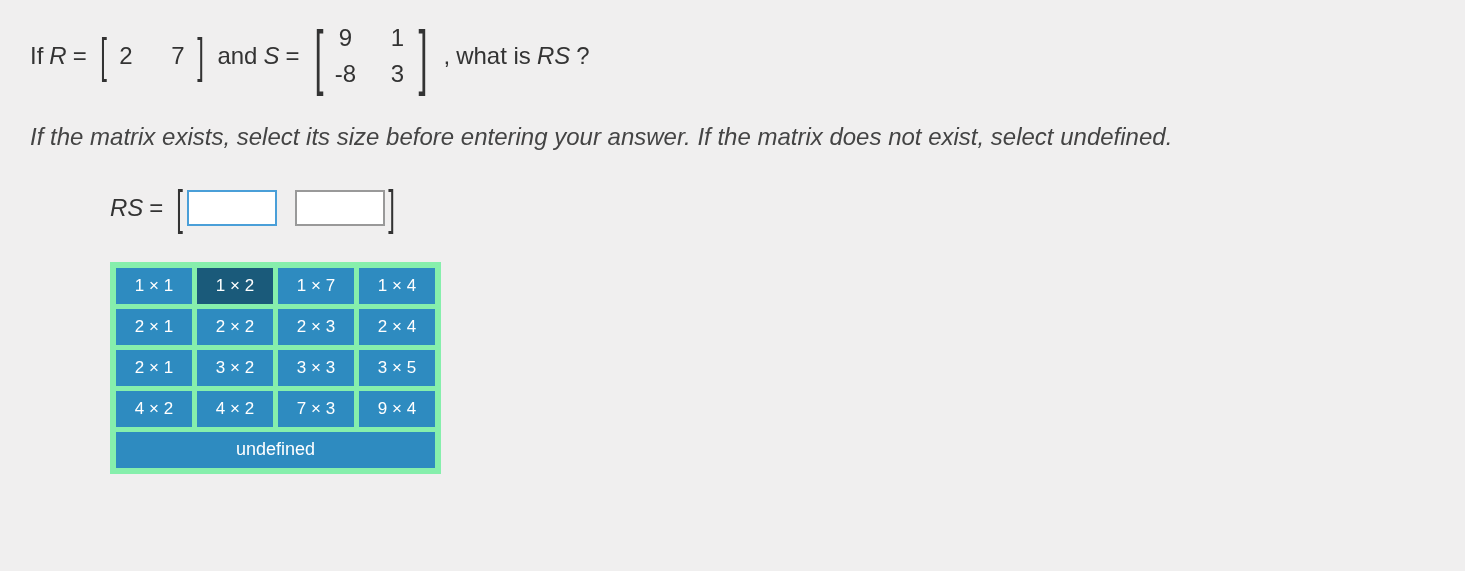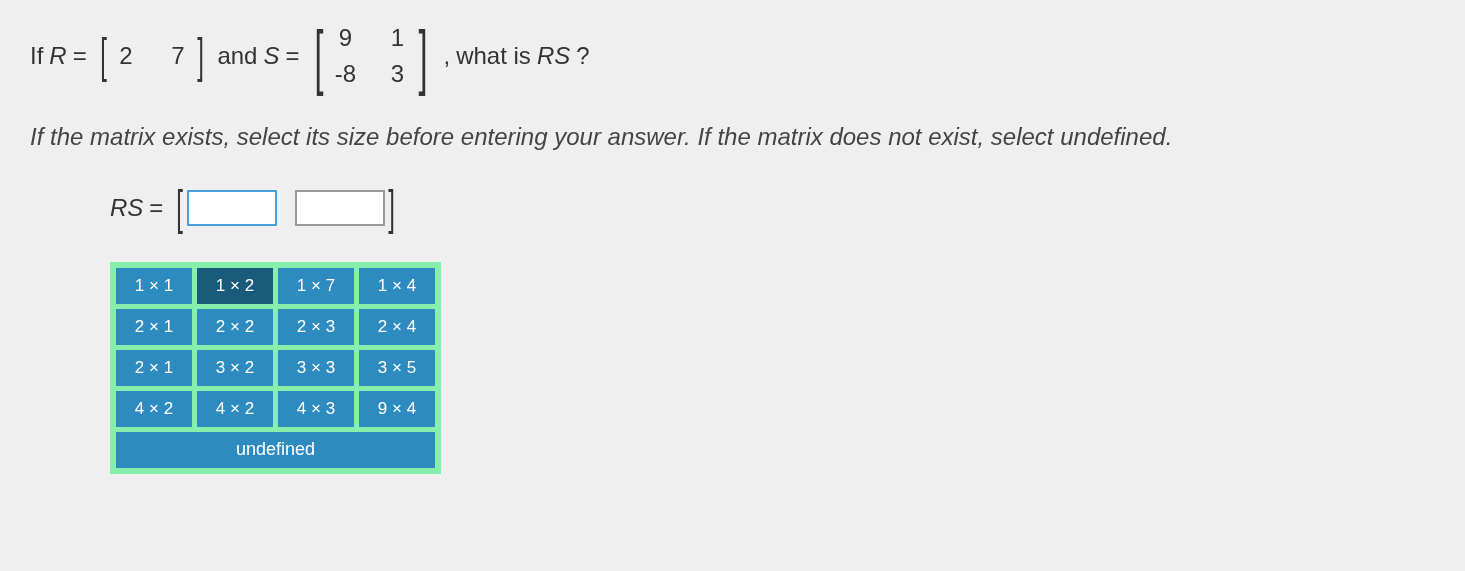--- a/index.html
+++ b/index.html
@@ -210,20 +210,20 @@
     </div>
     <div class="size-row">
       <button class="size-btn">2 × 1</button>
       <button class="size-btn">3 × 2</button>
       <button class="size-btn">3 × 3</button>
       <button class="size-btn">3 × 5</button>
     </div>
     <div class="size-row">
       <button class="size-btn">4 × 2</button>
       <button class="size-btn">4 × 2</button>
-      <button class="size-btn">4 × 3</button>
+      <button class="size-btn">7 × 3</button>
       <button class="size-btn">9 × 4</button>
     </div>
     <div class="size-row">
       <button class="undefined-btn">undefined</button>
     </div>
   </div>
 </div>
 
 </body></html>

